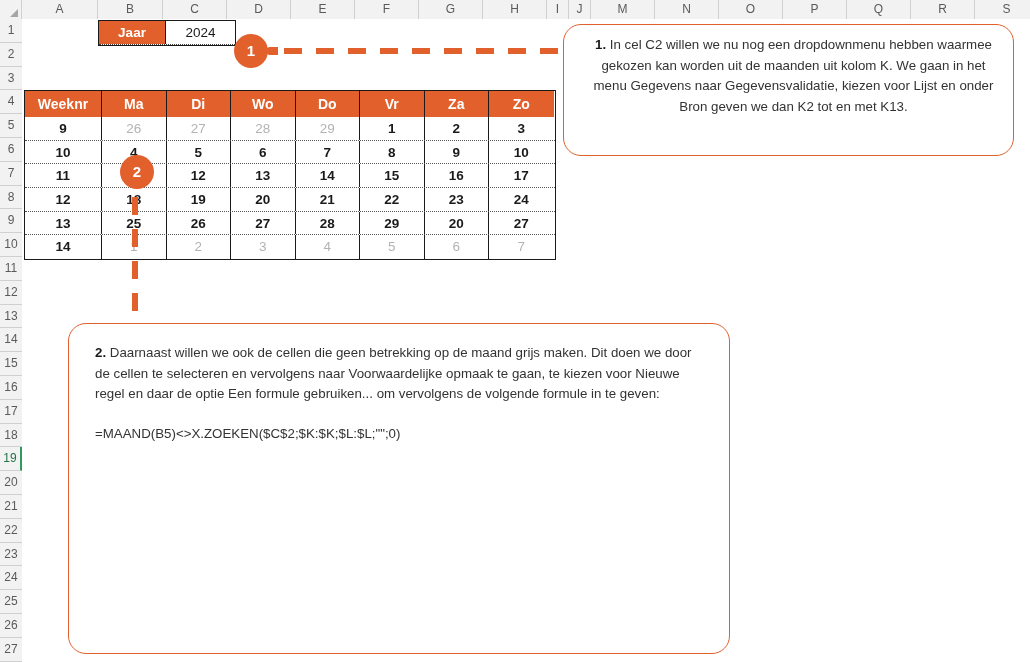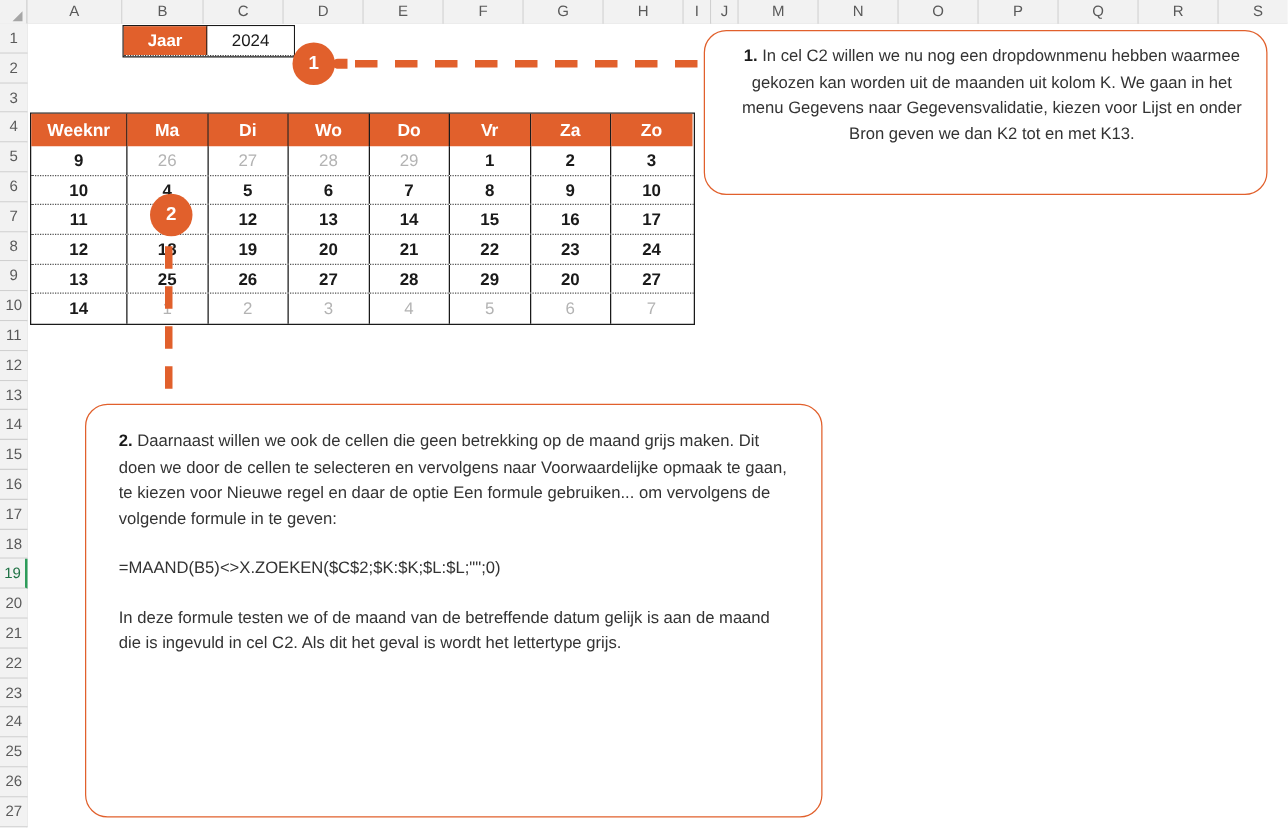--- a/index.html
+++ b/index.html
@@ -161,21 +161,21 @@
   .callout .spacer { height: 19px; }
 
   #callout-1 {
     left: 563px; top: 24px;
     width: 451px; height: 132px;
     padding: 10px 14px 8px 24px;
     text-align: center;
   }
   #callout-2 {
     left: 68px; top: 323px;
-    width: 590px; height: 331px;
+    width: 662px; height: 331px;
     padding: 19px 26px 10px 26px;
   }
 
   
   .marker {
     position: absolute;
     width: 34px; height: 34px;
     border-radius: 50%;
     background: #E1602C;
     color: #ffffff;
@@ -362,17 +362,16 @@
 
   <div class="callout" id="callout-1">
     <p><span class="lead">1.</span><span> In cel C2 willen we nu nog een dropdownmenu hebben waarmee gekozen kan worden uit de maanden uit kolom K. We gaan in het menu Gegevens naar Gegevensvalidatie, kiezen voor Lijst en onder Bron geven we dan K2 tot en met K13.</span></p>
   </div>
 
   <div class="callout" id="callout-2">
     <p><span class="lead">2.</span><span> Daarnaast willen we ook de cellen die geen betrekking op de maand grijs maken. Dit doen we door de cellen te selecteren en vervolgens naar Voorwaardelijke opmaak te gaan, te kiezen voor Nieuwe regel en daar de optie Een formule gebruiken... om vervolgens de volgende formule in te geven:</span></p>
     <div class="spacer"></div>
     <p>=MAAND(B5)&lt;&gt;X.ZOEKEN($C$2;$K:$K;$L:$L;"";0)</p>
     <div class="spacer"></div>
-    <p>In deze formule testen we of de maand van de betreffende datum gelijk is aan de maand die is ingevuld in cel C2. Als dit het geval is wordt het lettertype grijs.</p>
     <div class="spacer"></div>
   </div>
 
 </div>
 
 </body></html>

